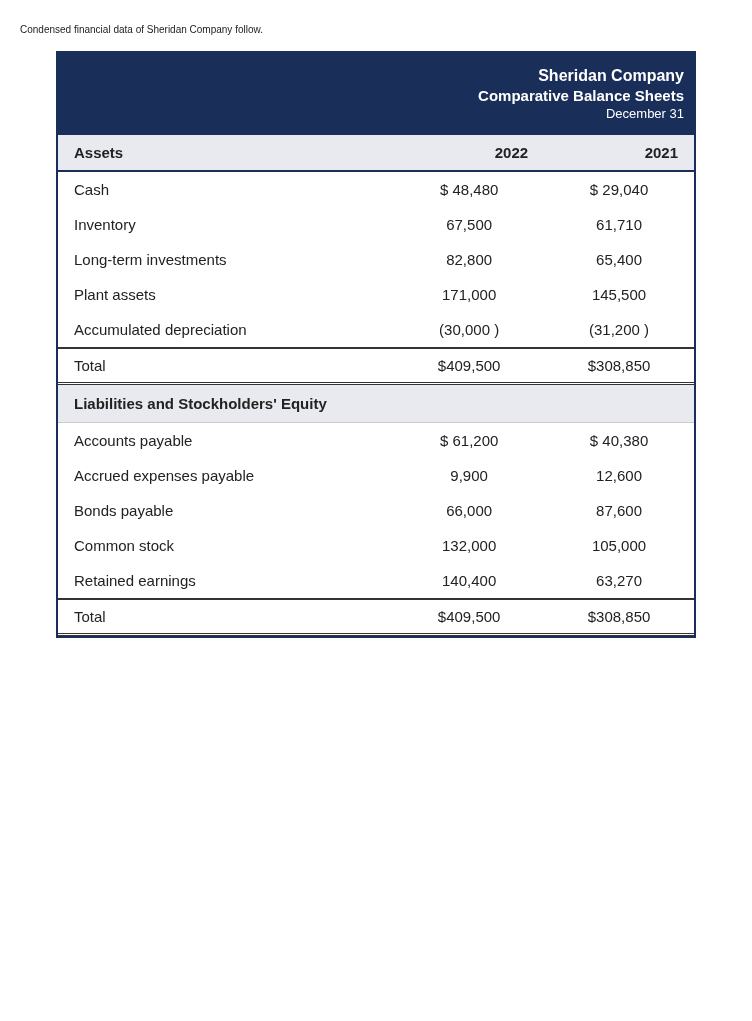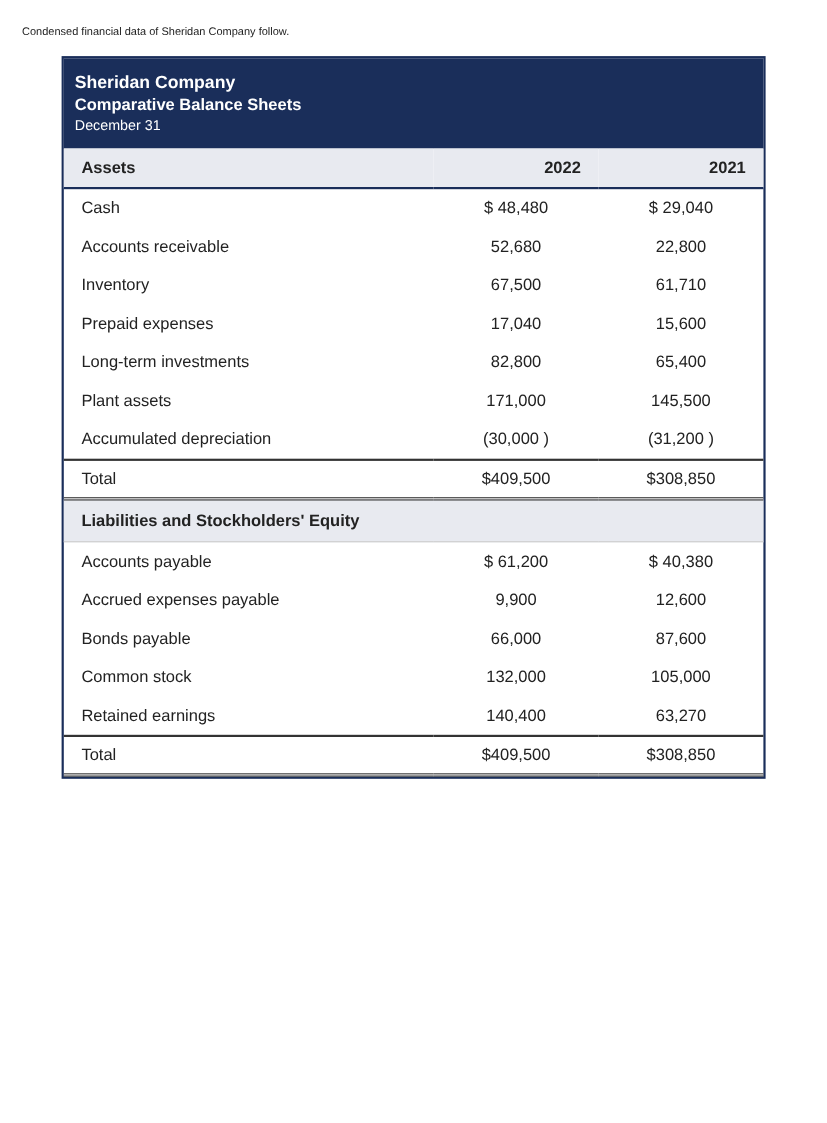--- a/index.html
+++ b/index.html
@@ -17,21 +17,21 @@
     }
     .table-container {
       border: 2px solid #1a2e5a;
       width: 100%;
       max-width: 640px;
       margin: 0 auto;
     }
     .table-header {
       background-color: #1a2e5a;
       color: #fff;
-      text-align: left;
+      text-align: right;
       padding: 14px 10px;
     }
     .table-header .company-name {
       font-weight: bold;
       font-size: 16px;
     }
     .table-header .subtitle {
       font-weight: bold;
       font-size: 15px;
       margin-top: 2px;
@@ -102,33 +102,23 @@
         <th class="num-col">2021</th>
       </tr>
     </thead>
     <tbody id="assets-body">
     <tr class="data-row">
     <td>Cash</td>
     <td class="num-col">$ 48,480</td>
     <td class="num-col">$ 29,040</td>
   </tr>
         <tr class="data-row">
-    <td>Accounts receivable</td>
-    <td class="num-col">52,680</td>
-    <td class="num-col">22,800</td>
-  </tr>
-        <tr class="data-row">
     <td>Inventory</td>
     <td class="num-col">67,500</td>
     <td class="num-col">61,710</td>
-  </tr>
-        <tr class="data-row">
-    <td>Prepaid expenses</td>
-    <td class="num-col">17,040</td>
-    <td class="num-col">15,600</td>
   </tr>
         <tr class="data-row">
     <td>Long-term investments</td>
     <td class="num-col">82,800</td>
     <td class="num-col">65,400</td>
   </tr>
         <tr class="data-row">
     <td>Plant assets</td>
     <td class="num-col">171,000</td>
     <td class="num-col">145,500</td>

